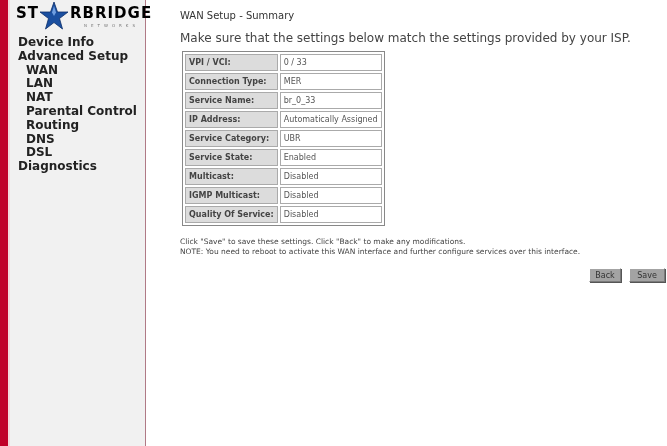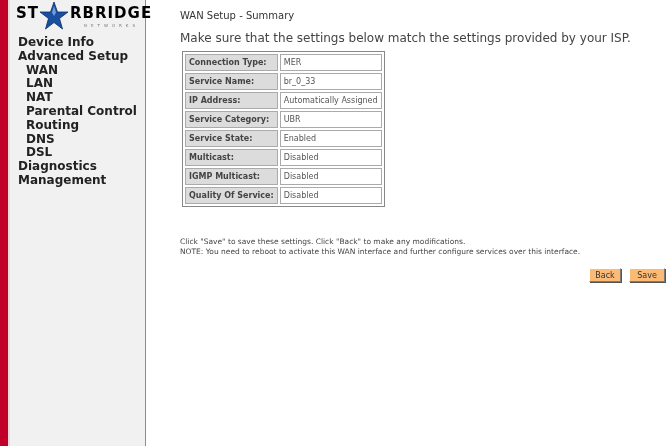--- a/index.html
+++ b/index.html
@@ -34,21 +34,21 @@
       border-collapse:separate; border-spacing:2px;
       background:#fff; border:1px solid #888;
       font-size:8px;
     }
     table.summary td { height:13px; padding:1px 3px; white-space:nowrap; }
     table.summary td.lbl { background:#dcdcdc; border:1px solid #aaa; font-weight:bold; color:#444; width:82px; }
     table.summary td.val { background:#fff; border:1px solid #aaa; color:#555; width:90px; }
     .note { position:absolute; left:0; top:237px; font-size:7.5px; color:#444; line-height:9.5px; white-space:nowrap; }
     .btn {
       position:absolute; top:268px; height:14px; font-size:8px; color:#333;
-      background:#fdba74; border:1px solid #7a7a7a; border-top-color:#fff; border-left-color:#fff;
+      background:#a3a3a3; border:1px solid #7a7a7a; border-top-color:#fff; border-left-color:#fff;
       box-shadow:1px 1px 0 #555; text-align:center; line-height:14px; cursor:pointer;
       font-family:"DejaVu Sans", sans-serif; padding:0;
     }
   </style>
 </head>
 <body>
 
 <div class="red-stripe"></div>
 <div class="red-stripe-edge"></div>
 
@@ -67,30 +67,33 @@
     <div class="nav-item">Device Info</div>
     <div class="nav-item">Advanced Setup</div>
     <div class="nav-item sub">WAN</div>
     <div class="nav-item sub">LAN</div>
     <div class="nav-item sub">NAT</div>
     <div class="nav-item sub">Parental Control</div>
     <div class="nav-item sub">Routing</div>
     <div class="nav-item sub">DNS</div>
     <div class="nav-item sub">DSL</div>
     <div class="nav-item">Diagnostics</div>
-    <div class="nav-item">Management</div>
   </div>
 </div>
 
 <div class="main">
   <div class="page-title">WAN Setup - Summary</div>
   <div class="intro">Make sure that the settings below match the settings provided by your ISP.</div>
 
   <table class="summary">
     <tbody>
+        <tr>
+      <td class="lbl">VPI / VCI:</td>
+      <td class="val">0 / 33</td>
+    </tr>
     <tr>
       <td class="lbl">Connection Type:</td>
       <td class="val">MER</td>
     </tr>
     <tr>
       <td class="lbl">Service Name:</td>
       <td class="val">br_0_33</td>
     </tr>
     <tr>
       <td class="lbl">IP Address:</td>

